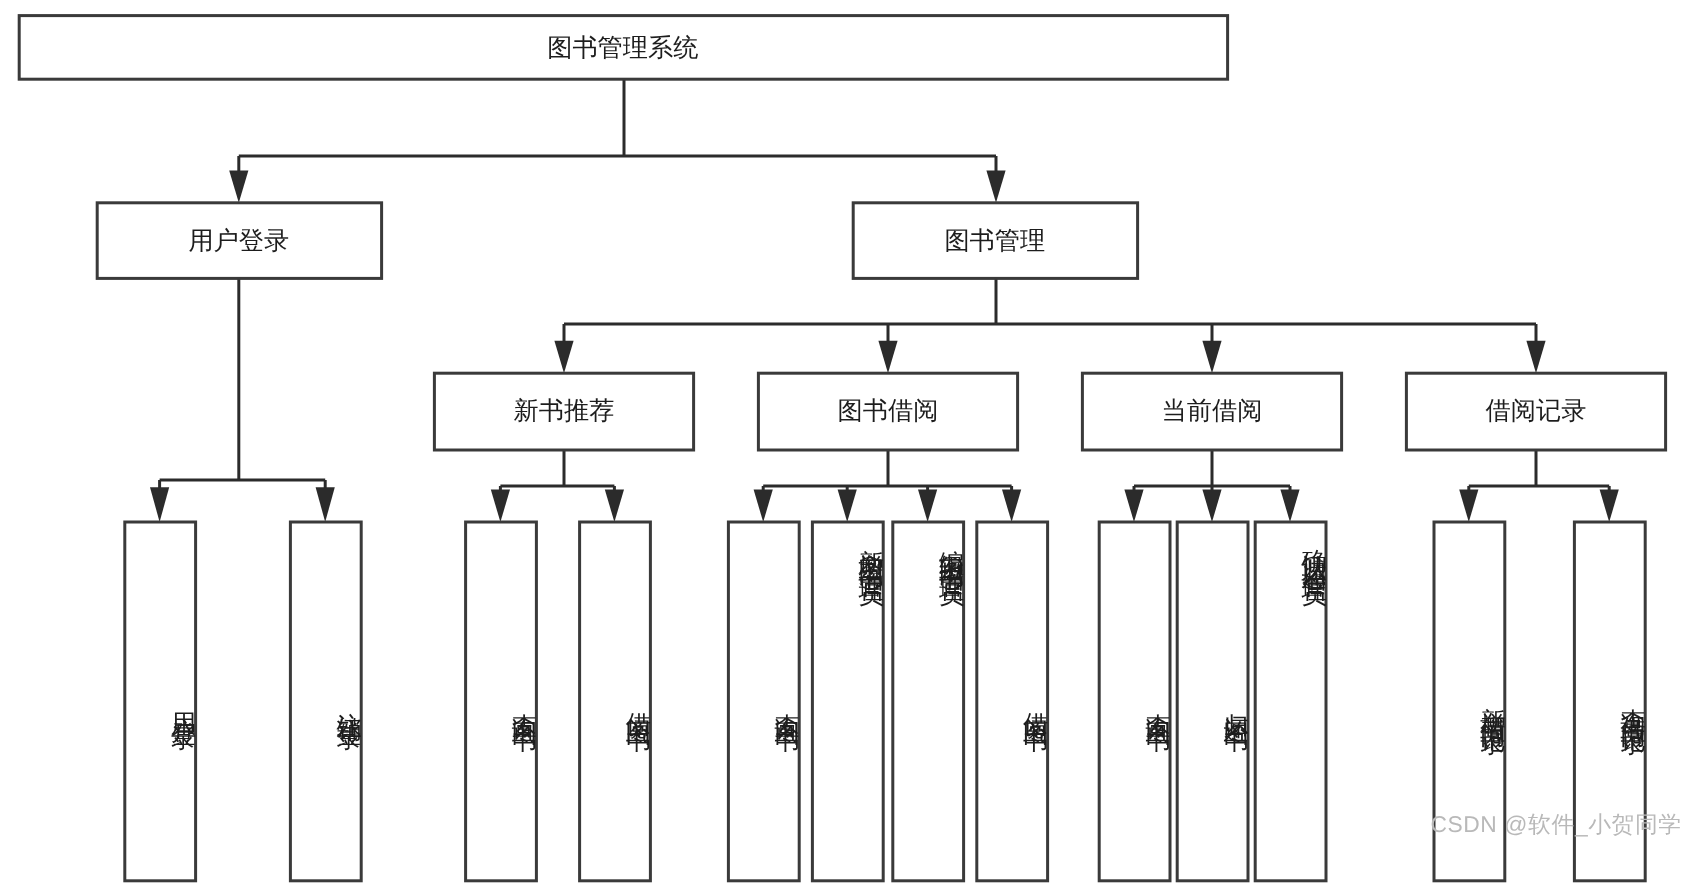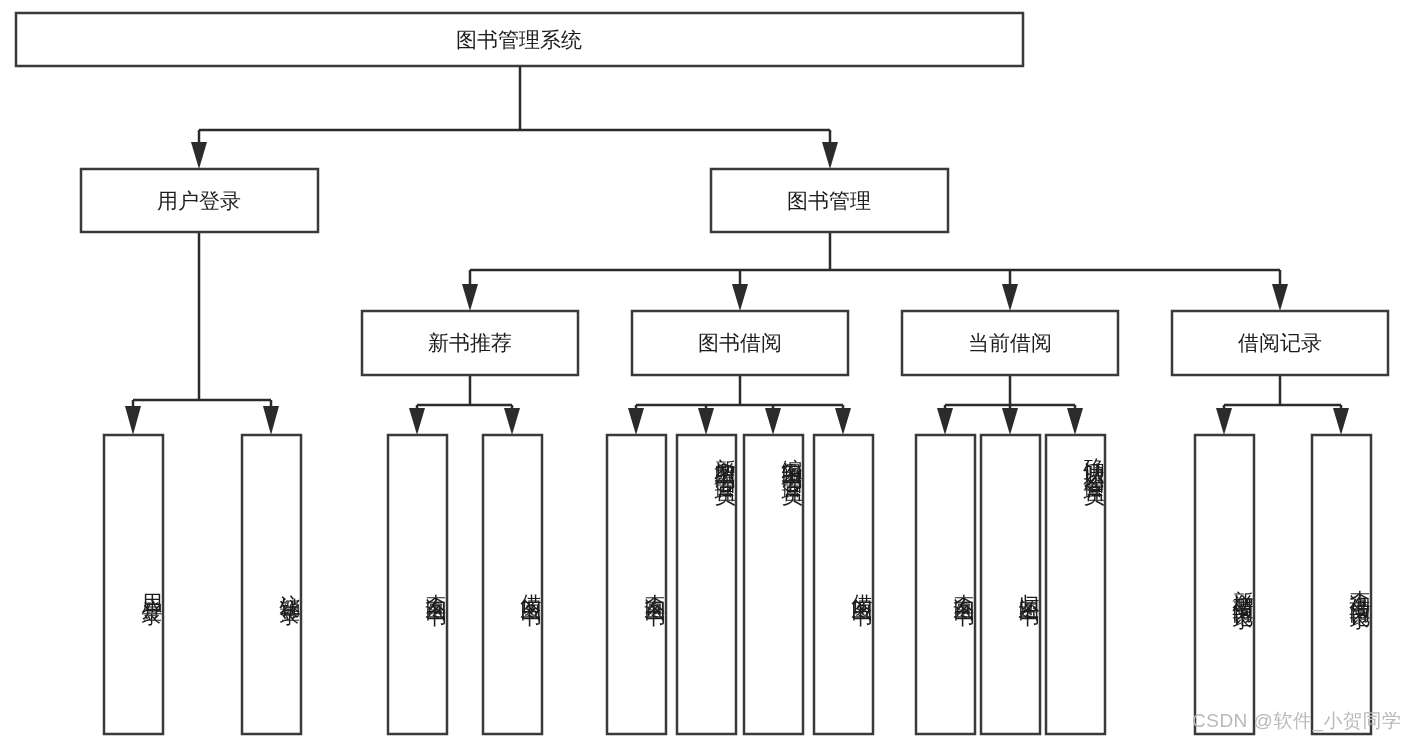--- a/index.html
+++ b/index.html
@@ -54,21 +54,21 @@
     display: flex;
     justify-content: center;
     pointer-events: none;
   }
   .vert-top {
     justify-content: flex-start;
   }
   .watermark {
     position: absolute;
     left: 1192px;
-    top: 708px;
+    top: 674px;
     font-family: "Liberation Sans", "DejaVu Sans", sans-serif;
     font-size: 19px;
     color: #b9b9b9;
     white-space: nowrap;
     letter-spacing: 0.5px;
   }
 </style>
 </head>
 <body>
 

